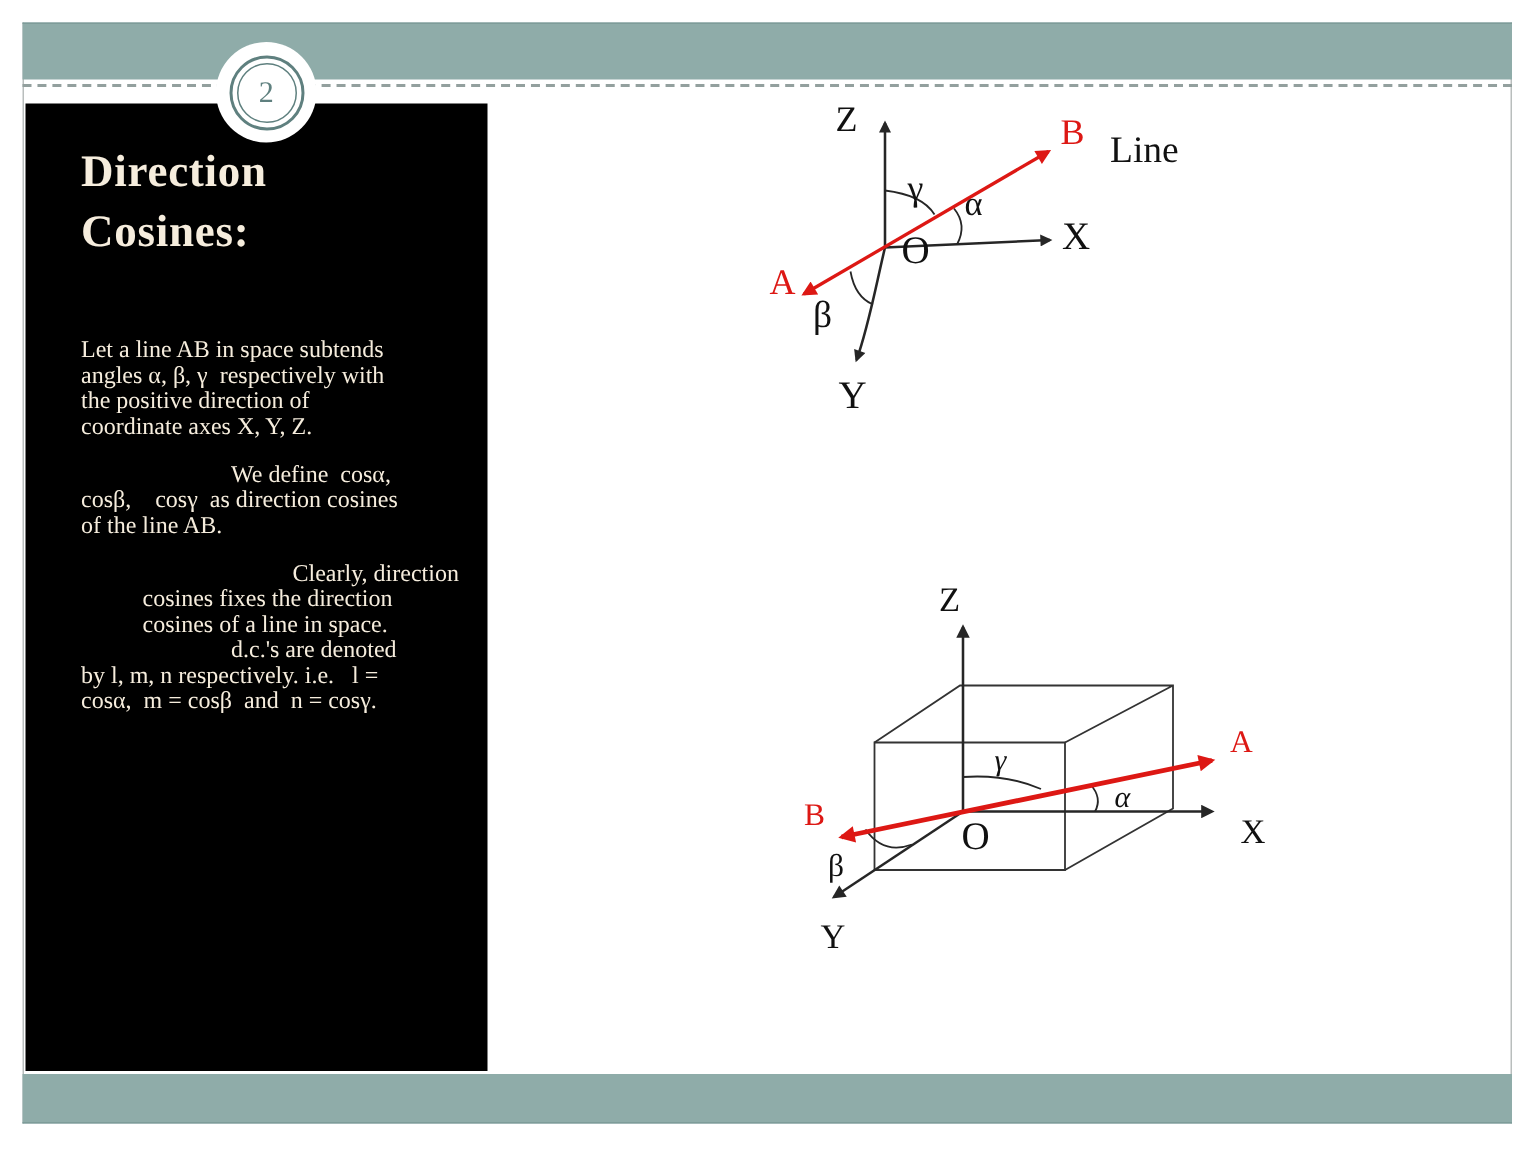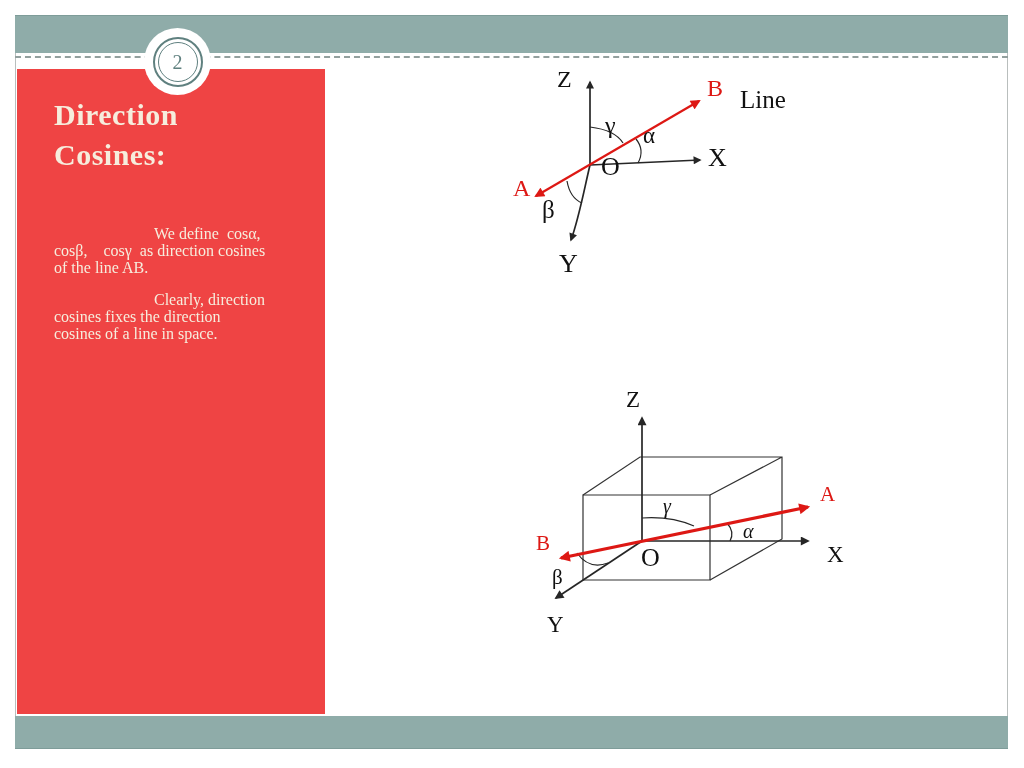--- a/index.html
+++ b/index.html
@@ -14,27 +14,27 @@
                border-top:2px dashed #93a09e;}
   .footer-bar{position:absolute;left:15px;top:716px;width:993px;height:32px;
               background:#8FACA9;border-bottom:1px solid #7e9c99;}
   .badge{position:absolute;left:144px;top:28px;width:67px;height:67px;border-radius:50%;
          background:#ffffff;display:flex;align-items:center;justify-content:center;z-index:5;}
   .ring-outer{width:46px;height:46px;border:2px solid #5F807F;border-radius:50%;
               display:flex;align-items:center;justify-content:center;}
   .ring-inner{width:38px;height:38px;border:1px solid #5F807F;border-radius:50%;
               display:flex;align-items:center;justify-content:center;}
   .badge-num{font-size:20px;color:#5F807F;line-height:1;}
-  .sidebar{position:absolute;left:17px;top:69px;width:308px;height:645px;background:#ef4444;
+  .sidebar{position:absolute;left:17px;top:69px;width:308px;height:645px;background:#000000;
            box-sizing:border-box;padding:26px 0 0 37px;z-index:2;color:#F6EDDD;}
   .title{font-size:30px;line-height:40px;font-weight:bold;margin:0 0 50px 0;
          white-space:pre-line;letter-spacing:.5px;}
   .para{font-size:16px;line-height:17px;margin:0 0 15px 0;white-space:pre-wrap;width:272px;}
   .para.indent{text-indent:100px;}
-  .para.tight{margin-bottom:0;}
+  .para.tight{margin-bottom:0;margin-left:41px;}
   .diag{position:absolute;}
   .diag-top{left:480px;top:60px;width:340px;height:230px;}
   .diag-bot{left:490px;top:370px;width:420px;height:280px;}
   .axis{stroke:#262626;stroke-width:1.7;fill:none;}
   .boxline{stroke:#333333;stroke-width:1.2;fill:none;}
   .arc{stroke:#262626;stroke-width:1.2;fill:none;}
   .redline{stroke:#DD1814;fill:none;}
   text{font-family:"Liberation Serif",serif;fill:#111111;}
   .redtxt{fill:#DD1814;}
   .grk{font-style:italic;}
@@ -54,26 +54,33 @@
     <div class="ring-outer">
       <div class="ring-inner">
         <span class="badge-num">2</span>
       </div>
     </div>
   </div>
 
   <div class="sidebar">
     <h1 class="title">Direction
 Cosines:</h1>
+    <p class="para">Let a line AB in space subtends
+angles α, β, γ  respectively with
+the positive direction of
+coordinate axes X, Y, Z.</p>
     <p class="para indent">We define  cosα,
 cosβ,    cosγ  as direction cosines
 of the line AB.</p>
     <p class="para indent tight">Clearly, direction
 cosines fixes the direction
 cosines of a line in space.</p>
+    <p class="para indent">d.c.'s are denoted
+by l, m, n respectively. i.e.   l =
+cosα,  m = cosβ  and  n = cosγ.</p>
   </div>
 
   <div class="footer-bar"></div>
 
   <svg class="diag diag-top" viewBox="0 0 340 230">
     <defs>
       <marker id="arrB1" viewBox="0 0 10 10" refX="8" refY="5" markerWidth="9" markerHeight="8" orient="auto-start-reverse" markerUnits="userSpaceOnUse">
         <path d="M0,0L10,5L0,10Z" fill="#262626"></path>
       </marker>
       <marker id="arrR1" viewBox="0 0 10 10" refX="8" refY="5" markerWidth="12" markerHeight="10" orient="auto-start-reverse" markerUnits="userSpaceOnUse">

